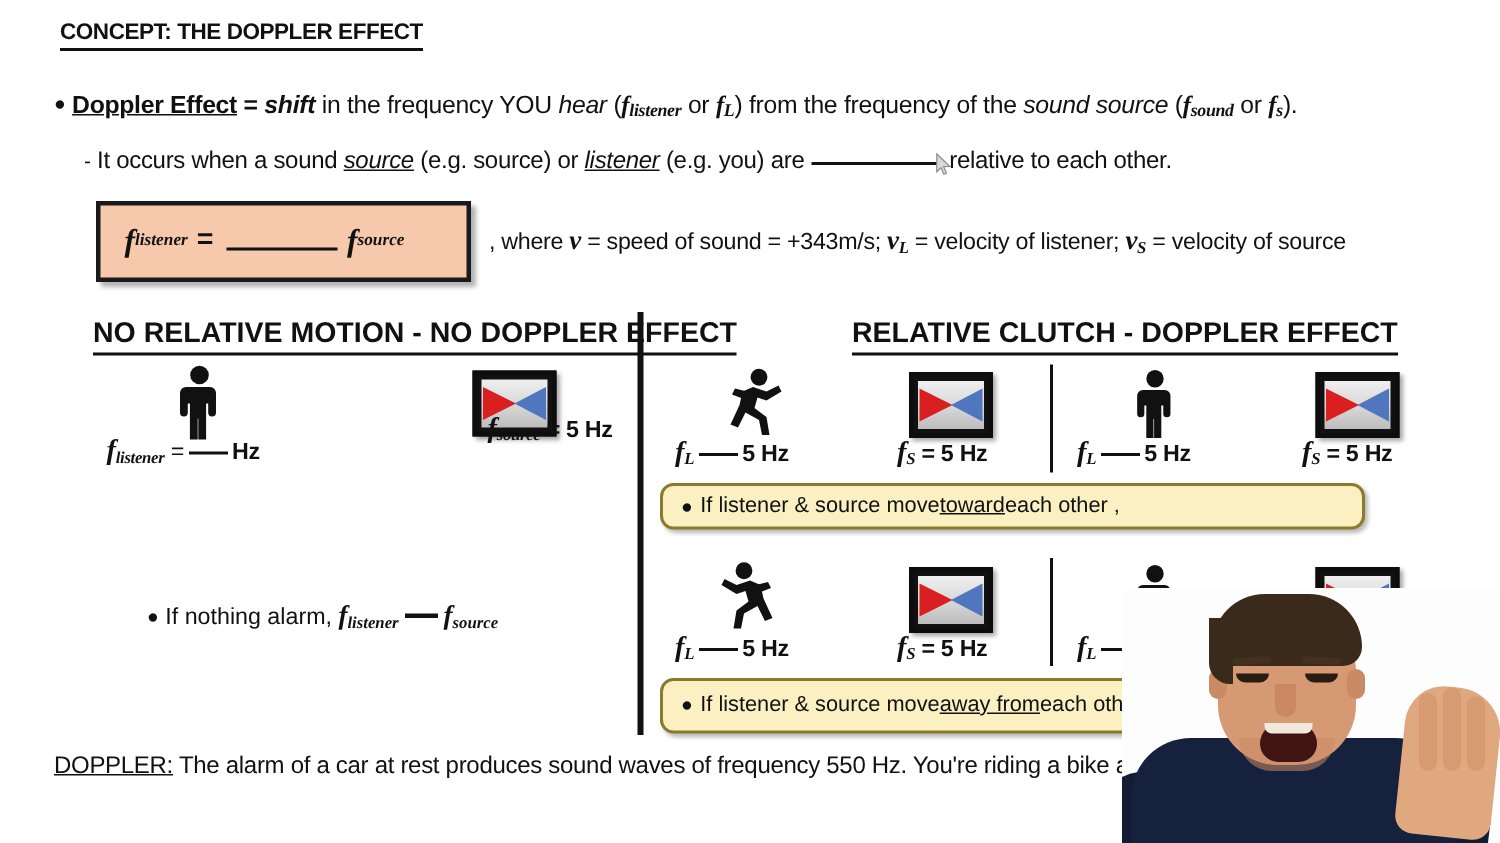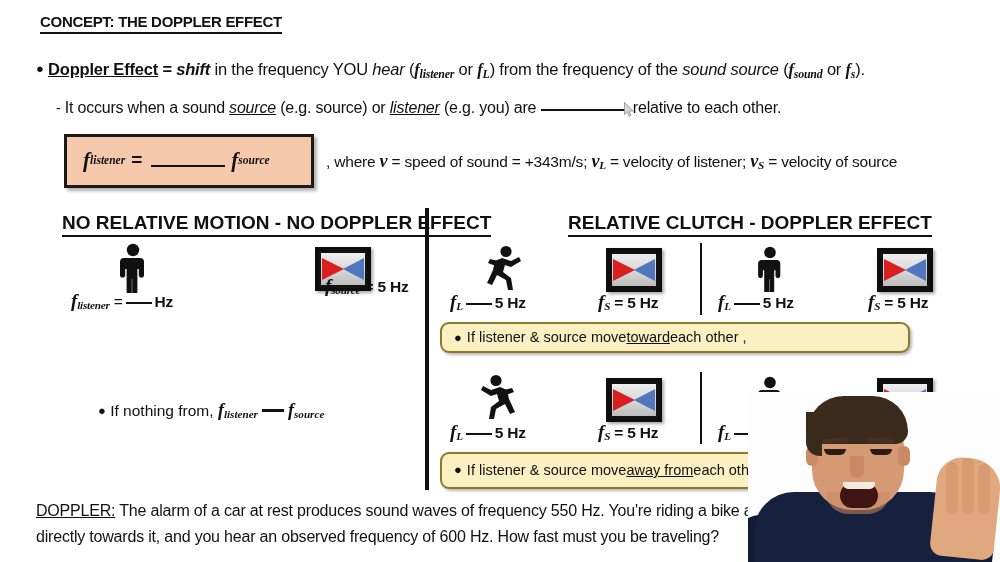--- a/index.html
+++ b/index.html
@@ -401,21 +401,21 @@
     </div>
   </div>
 
   <div class="eq-label" style="left:295px; top:275px;margin-left:30px;">
     <span class="big">f</span><span class="sub">source</span>
     <span class="b">= 5 Hz</span>
   </div>
 
   <div class="note-left">
     <span class="dot">●</span>
-    <span>If nothing from, </span><span class="serif-i" style="font-size:18px">f</span><span class="sub">listener</span><span class="gap"></span><span class="serif-i" style="font-size:18px">f</span><span class="sub">source</span>
+    <span>If nothing alarm, </span><span class="serif-i" style="font-size:18px">f</span><span class="sub">listener</span><span class="gap"></span><span class="serif-i" style="font-size:18px">f</span><span class="sub">source</span>
   </div>
 
   <div class="panel-head right">RELATIVE CLUTCH - DOPPLER EFFECT</div>
 
   <div style="position:absolute; left:700px; top:243px; width:2px; height:72px; background:#111;"></div>
   <div style="position:absolute; left:700px; top:372px; width:2px; height:72px; background:#111;"></div>
 
   <svg class="icon-abs" style="left:478px; top:245px;" width="46" height="48" viewBox="0 0 46 48">
     <circle cx="28" cy="6.5" r="5.6" fill="#111"></circle>
     <path d="M24,13 L33,16 L41,12 L43,16 L33,22 L27,20 L25,27 L33,33 L35,45 L30,45 L28,35 L19,30 L14,40 L9,38 L15,25 L17,16 Z" fill="#111"></path>
@@ -508,21 +508,20 @@
     <span>If listener &amp; source move </span>
       <span class="u">away from</span>
       <span> each other ,</span>
     <span class="formula-part" style="margin-left:8px">
       <span>f</span><span class="sub">listener</span><span class="gap"></span><span>f</span><span class="sub">source</span>
     </span>
   </div>
 
   <div class="example">
     <span class="u">DOPPLER:</span><span> The alarm of a car at rest produces sound waves of frequency 550 Hz. You're riding a bike and traveling</span><br>
-    <span>directly towards it, and you hear an observed frequency of 600 Hz. How fast must you be traveling?</span>
   </div>
 
   <div class="webcam">
     <div class="wc-bg"></div>
     <div class="wc-neck"></div>
     <div class="wc-shoulderL"></div>
     <div class="wc-shoulderR"></div>
     <div class="wc-shirt"></div>
     <div class="wc-head"></div>
     <div class="wc-earL"></div>

